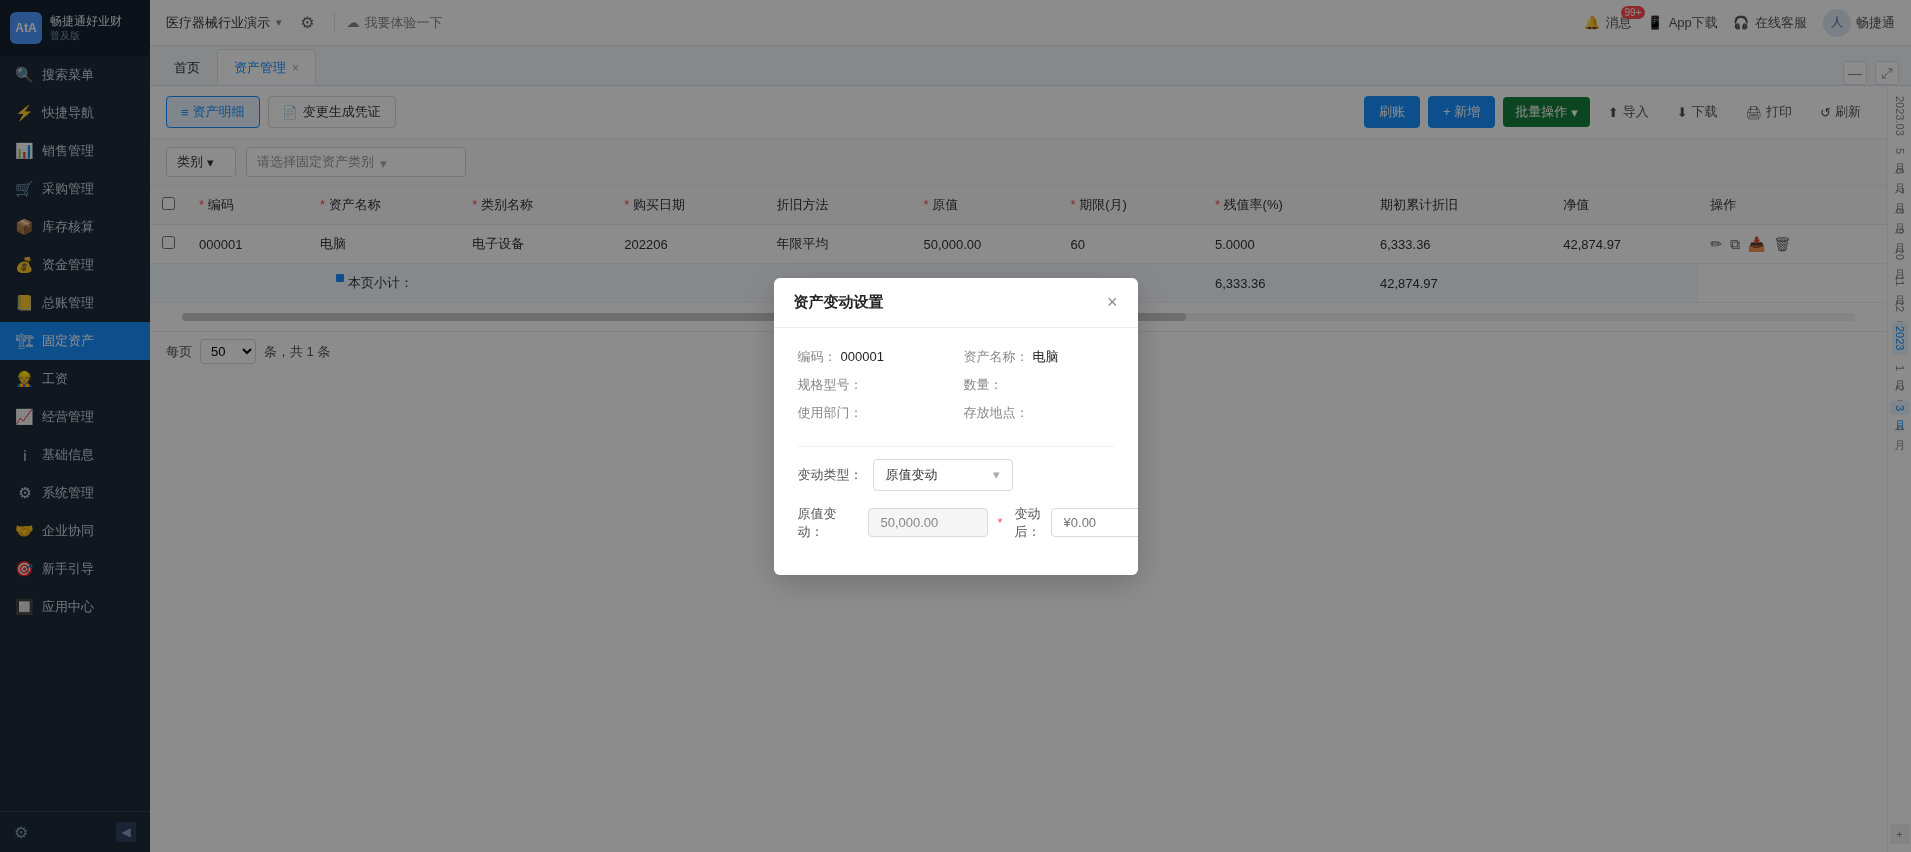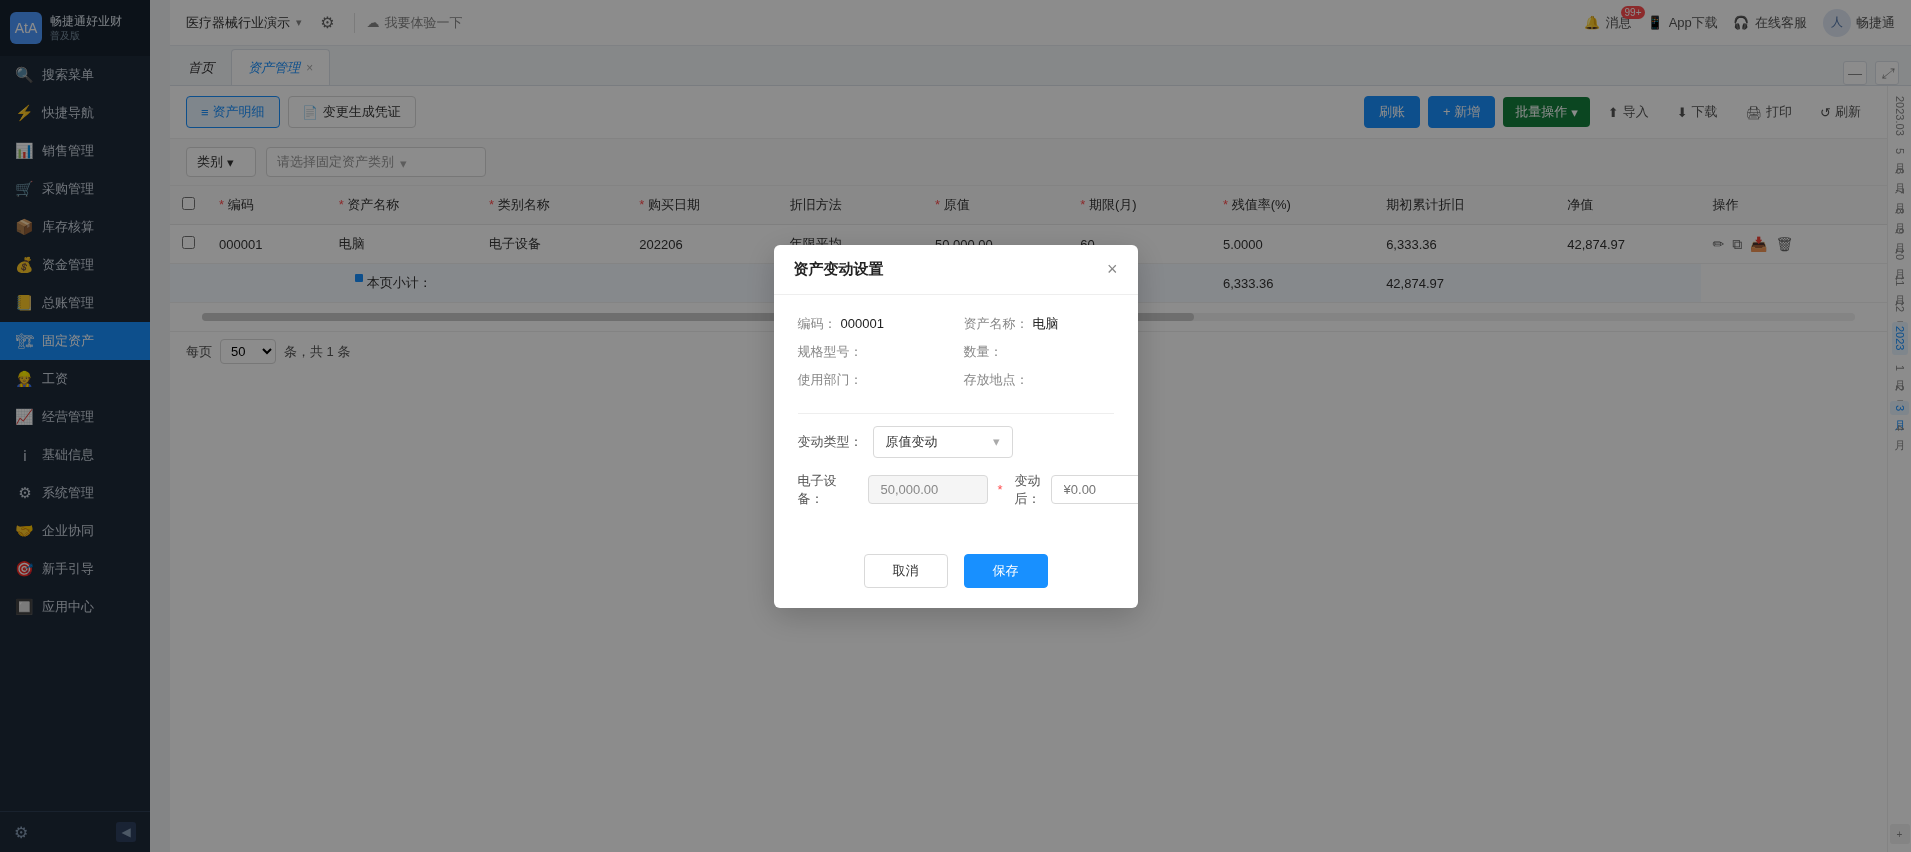--- a/index.html
+++ b/index.html
@@ -12,38 +12,38 @@
     .sidebar-scroll { flex: 1; overflow-y: auto; }
     .sidebar-scroll::-webkit-scrollbar { width: 3px; }
     .sidebar-scroll::-webkit-scrollbar-thumb { background: #2e4060; }
     .sidebar-item { display: flex; align-items: center; gap: 8px; padding: 10px 16px; cursor: pointer; transition: background 0.2s; font-size: 13px; }
     .sidebar-item.active { background: #1890ff; color: white; }
     .sidebar-item .si-icon { width: 18px; height: 18px; display: flex; align-items: center; justify-content: center; font-size: 15px; }
     .sidebar-bottom { display: flex; align-items: center; justify-content: space-between; padding: 10px 14px; border-top: 1px solid #2e3f55; }
     .sidebar-scroll-btn { width: 20px; height: 20px; background: #2e4060; border-radius: 3px; display: flex; align-items: center; justify-content: center; cursor: pointer; color: #8aa0b8; font-size: 12px; }
 
     
-    .main { flex: 1; display: flex; flex-direction: column; overflow: hidden; margin-left: 20px; }
+    .main { flex: 1; display: flex; flex-direction: column; overflow: hidden; }
 
     
     .topbar { height: 46px; background: white; display: flex; align-items: center; padding: 0 16px; border-bottom: 1px solid #e8ecf0; gap: 12px; }
     .topbar-company { display: flex; align-items: center; gap: 6px; font-size: 13px; color: #333; font-weight: 500; }
     .topbar-company .chevron { color: #888; font-size: 11px; }
     .topbar-gear { width: 28px; height: 28px; display: flex; align-items: center; justify-content: center; cursor: pointer; color: #666; font-size: 16px; }
     .topbar-sep { width: 1px; height: 20px; background: #e0e0e0; }
     .topbar-experience { display: flex; align-items: center; gap: 5px; color: #888; font-size: 13px; cursor: pointer; }
     .topbar-right { margin-left: auto; display: flex; align-items: center; gap: 16px; }
     .topbar-badge-wrap { position: relative; display: flex; align-items: center; gap: 5px; cursor: pointer; color: #555; font-size: 13px; }
     .badge { position: absolute; top: -8px; right: -14px; background: #ff4d4f; color: white; border-radius: 10px; font-size: 10px; padding: 1px 4px; text-align: center; }
     .badge.plus::after { content: '+'; }
     .topbar-right-item { display: flex; align-items: center; gap: 5px; cursor: pointer; color: #555; font-size: 13px; }
     .avatar-circle { width: 28px; height: 28px; background: #e0e8f5; border-radius: 50%; display: flex; align-items: center; justify-content: center; color: #5577aa; font-size: 12px; }
 
     
-    .tabs-bar { height: 40px; background: #f5f7fa; display: flex; align-items: flex-end; padding-left: 1px; border-bottom: 1px solid #dde2e9; font-style: italic; }
+    .tabs-bar { height: 40px; background: #f5f7fa; display: flex; align-items: flex-end; padding-left: 7px; border-bottom: 1px solid #dde2e9; }
     .tab { display: flex; align-items: center; gap: 6px; padding: 8px 16px 8px; cursor: pointer; font-size: 13px; color: #555; border-top: 1px solid transparent; border-left: 1px solid transparent; border-right: 1px solid transparent; background: transparent; height: 36px; }
     .tab.home { color: #333; }
     .tab.active { background: white; border-color: #dde2e9; border-bottom-color: white; color: #1890ff; font-weight: 500; border-radius: 4px 4px 0 0; }
     .tab-close { font-size: 12px; color: #aaa; cursor: pointer; }
     .tab-expand { margin-left: auto; display: flex; align-items: center; padding: 0 12px; gap: 8px; }
     .tab-expand-btn { width: 24px; height: 24px; display: flex; align-items: center; justify-content: center; cursor: pointer; color: #888; font-size: 14px; border: 1px solid #dde2e9; border-radius: 3px; background: white; }
 
     
     .content { flex: 1; overflow: hidden; display: flex; position: relative; }
     .content-main { flex: 1; background: white; overflow: auto; padding: 0; }
@@ -114,21 +114,21 @@
     
     .scroll-hint { height: 8px; background: #f0f0f0; margin: 4px 16px; border-radius: 4px; position: relative; }
     .scroll-thumb { position: absolute; left: 0; top: 0; width: 60%; height: 100%; background: #c8c8c8; border-radius: 4px; }
   </style>
 </head>
 <body>
 
 <div class="sidebar">
   <div class="sidebar-logo">
     <div class="logo-icon">
-      <span style="font-size:14px;font-weight:normal;color:white;">AtA</span>
+      <span style="font-size:12px;font-weight:bold;color:white;">AtA</span>
     </div>
     <div>
       <div style="font-size:12px;color:#e0e8f0;line-height:1.4;">畅捷通好业财</div>
       <div style="font-size:10px;color:#7a8fa0;">普及版</div>
     </div>
   </div>
   <div class="sidebar-scroll">
 
     <div class="sidebar-item">
       <span class="si-icon">🔍</span>
@@ -433,25 +433,21 @@
       </div>
       <hr class="modal-divider">
       <div class="modal-field-row">
         <span class="modal-field-label">变动类型：</span>
         <div class="modal-field-select">
           <span>原值变动</span>
           <span class="chevron">▾</span>
         </div>
       </div>
       <div class="modal-field-row">
-        <span class="modal-field-label">电子设备：</span>
+        <span class="modal-field-label">原值变动：</span>
         <input class="modal-field-input readonly" type="text" value="50,000.00" readonly="" style="">
         <span class="required-star">*</span>
         <span style="color:#555; font-size:13px;">变动后：</span>
         <input class="modal-field-input" type="text" placeholder="¥0.00" style="">
       </div>
     </div>
-    <div class="modal-footer">
-      <button class="btn-cancel">取消</button>
-      <button class="btn-save">保存</button>
-    </div>
   </div>
 </div>
 
 </body></html>

